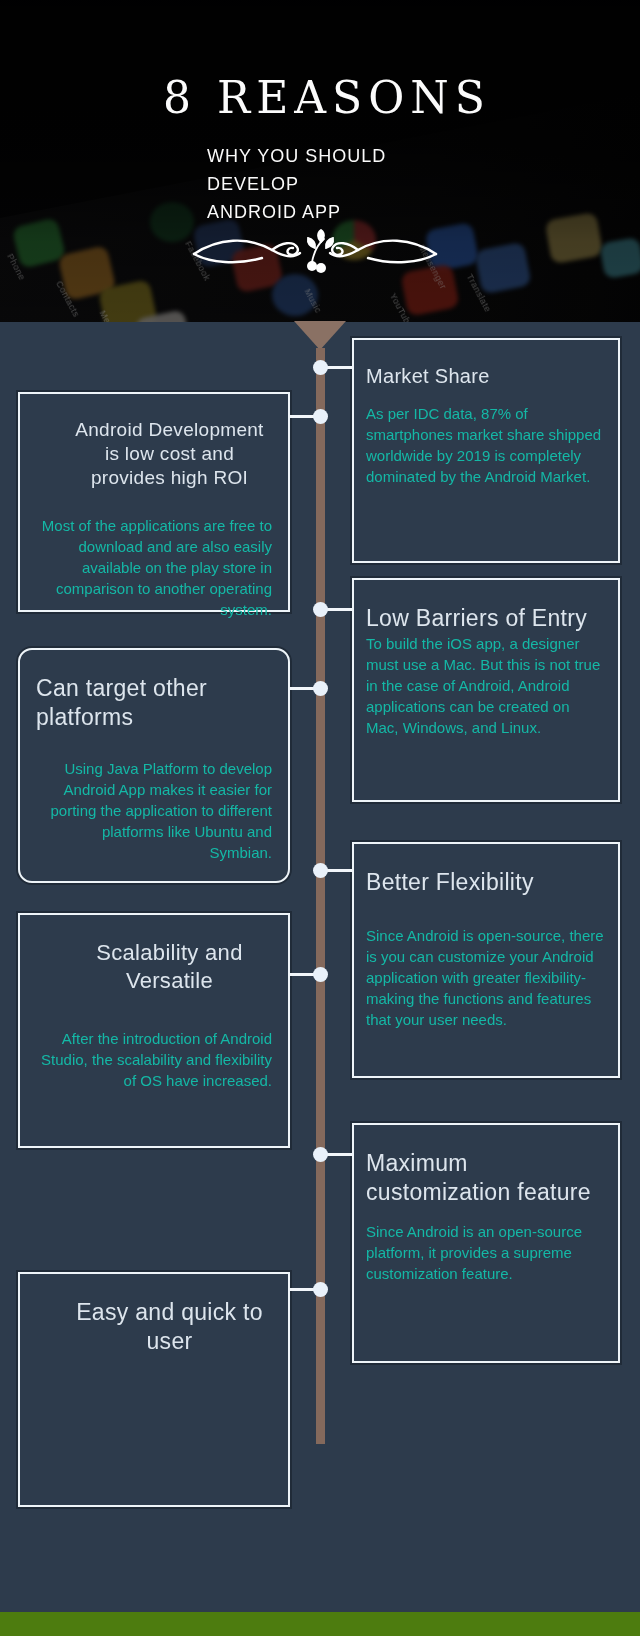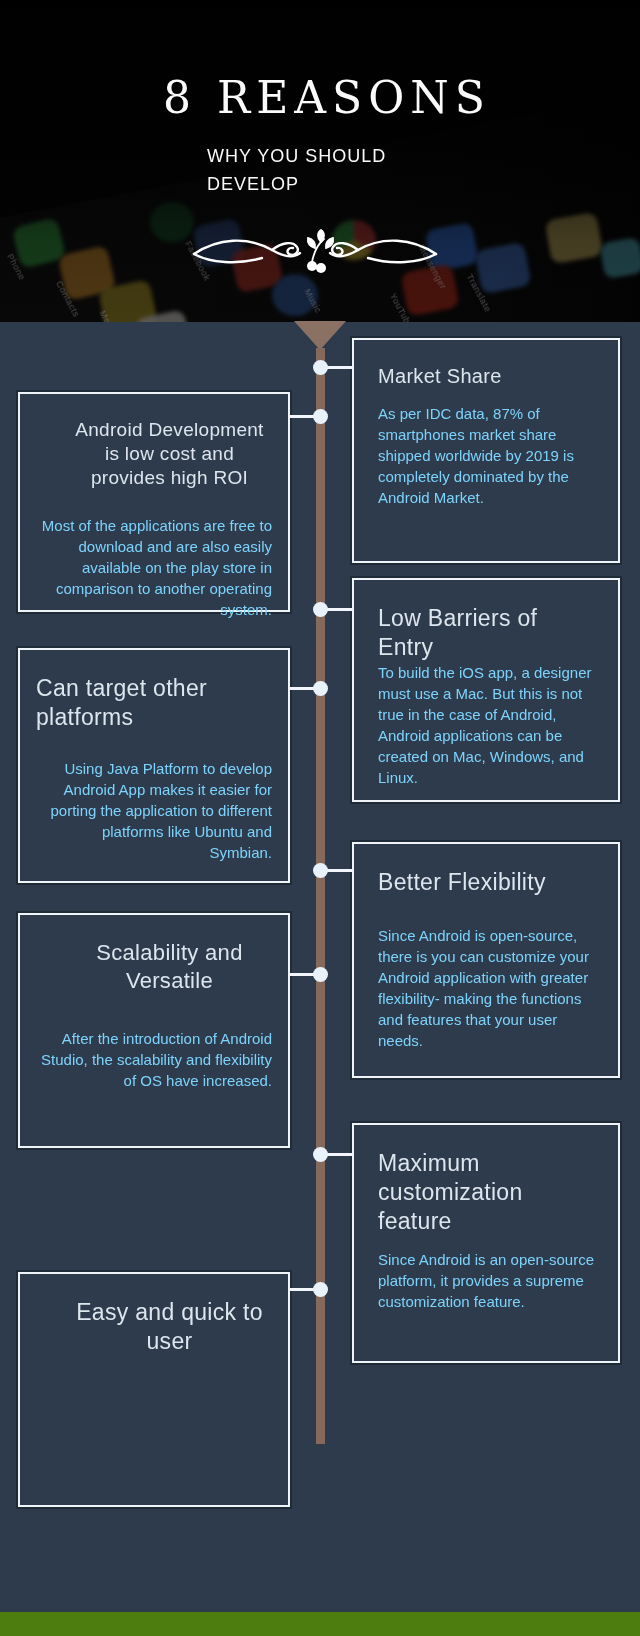--- a/index.html
+++ b/index.html
@@ -48,33 +48,33 @@
   .dot{position:absolute;left:313px;width:15px;height:15px;border-radius:50%;background:#e9f1fa;z-index:3;}
   .d1{top:360px;} .d2{top:409px;} .d3{top:602px;} .d4{top:681px;}
   .d5{top:863px;} .d6{top:967px;} .d7{top:1147px;} .d8{top:1282px;}
   .conn{position:absolute;height:3px;background:#f2f6fa;z-index:2;}
   .cr{left:322px;width:31px;} .cl{left:289px;width:31px;}
   .c1{top:366px;} .c2{top:415px;} .c3{top:608px;} .c4{top:687px;}
   .c5{top:869px;} .c6{top:973px;} .c7{top:1153px;} .c8{top:1288px;}
 
   
   .card{position:absolute;box-sizing:border-box;border:2px solid #eef4f8;
-        box-shadow:0 0 0 2px rgba(8,14,20,.35);padding:24px 24px;color:#e4ebf2;z-index:1;}
+        box-shadow:0 0 0 2px rgba(8,14,20,.35);padding:24px 12px;color:#e4ebf2;z-index:1;}
   .card.r{left:352px;width:268px;}
   .card.l{left:18px;width:272px;padding:24px 16px;}
   .r1{top:338px;height:225px;} .r2{top:578px;height:224px;}
   .r3{top:842px;height:236px;} .r4{top:1123px;height:240px;}
-  .l1{top:392px;height:220px;padding-top:28px;} .l2{top:648px;height:235px;}
+  .l1{top:392px;height:220px;padding-top:28px;} .l2{top:648px;height:235px;border-radius:14px;}
   .l3{top:913px;height:235px;padding-top:20px;} .l4{top:1272px;height:235px;padding-top:18px;}
   .card-title{margin:0;font-weight:400;color:#dde5ed;letter-spacing:.3px;line-height:1.25;}
   .t19{font-size:19px;} .t20{font-size:20px;} .t22{font-size:22px;} .t23{font-size:23px;}
   .g14 .card-title{margin-bottom:14px;} .g16 .card-title{}
   .g26 .card-title{margin-bottom:26px;} .g34 .card-title{margin-bottom:34px;}
   .g48 .card-title{margin-bottom:28px;}
-  .card-body{margin:0;font-size:15px;line-height:1.4;color:#7dd3fc;}
+  .card-body{margin:0;font-size:15px;line-height:1.4;color:#14b8a6;}
   .card.l .card-body{text-align:right;}
   .l1 .card-title,.l3 .card-title,.l4 .card-title{text-align:center;margin-left:31px;}
 
   
   .footer{position:absolute;left:0;top:1612px;width:640px;height:81px;background:#4d7c0f;}
   .logo{position:absolute;left:50%;top:50%;transform:translate(-50%,-52%);
         font-family:"DejaVu Serif",serif;font-weight:700;font-size:46px;color:#fff;letter-spacing:1px;}
   .logo-dot{display:inline-block;width:13px;height:16px;border-radius:50%;
         background:#e6232a;margin-left:3px;}
 </style>
@@ -106,20 +106,21 @@
     <span class="plabel pl-music">Music</span>
     <span class="plabel pl-messenger">Messenger</span>
     <span class="plabel pl-translate">Translate</span>
     <span class="plabel pl-youtube">YouTube</span>
     <div class="hero-shade"></div>
 
     <h1 class="hero-title">8 REASONS</h1>
     <div class="hero-sub">
       <div>WHY YOU SHOULD</div>
       <div>DEVELOP</div>
+      <div>ANDROID APP</div>
     </div>
 
     <svg class="flourish" viewBox="0 0 250 50" fill="none" stroke="#ffffff" stroke-linecap="round">
 
       <g stroke-width="2.4">
         <path d="M4,26 C28,10 58,8 82,22 C94,29 104,30 110,25"></path>
         <path d="M4,26 C20,35 48,37 72,30"></path>
         <path d="M82,22 C92,14 103,13 107,19 C110,24 104,29 99,26 C96,24 98,19 103,20"></path>
       </g>
 

